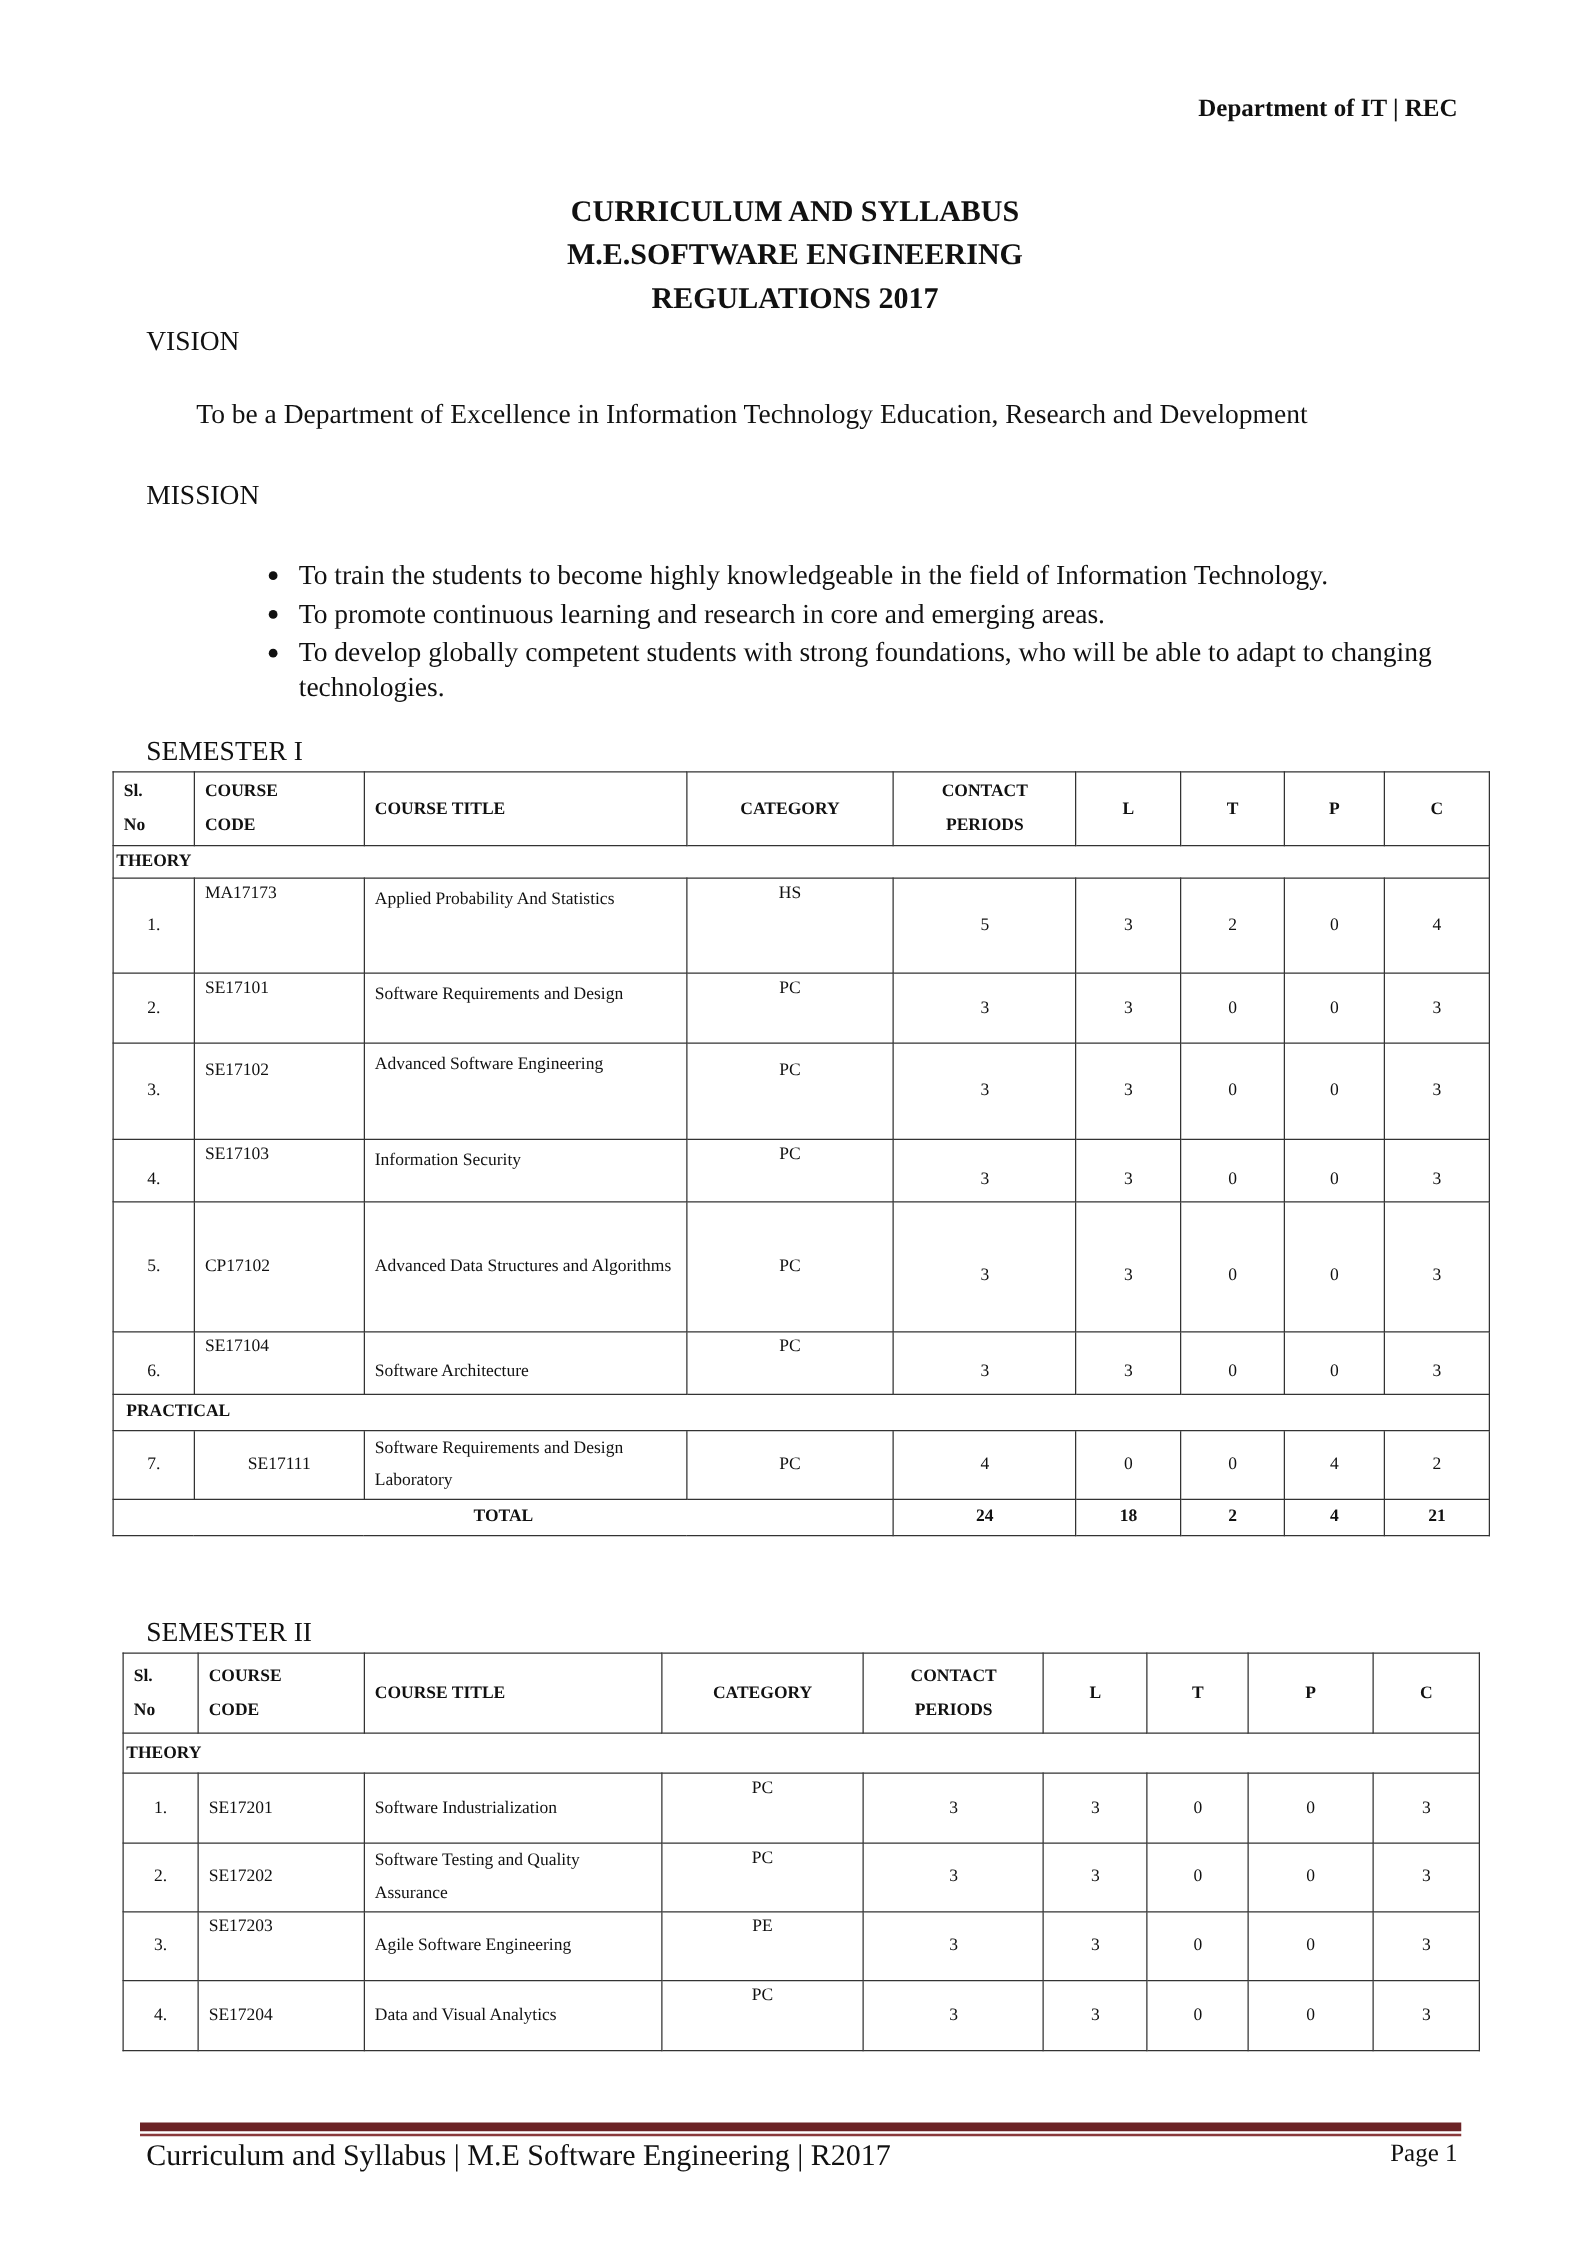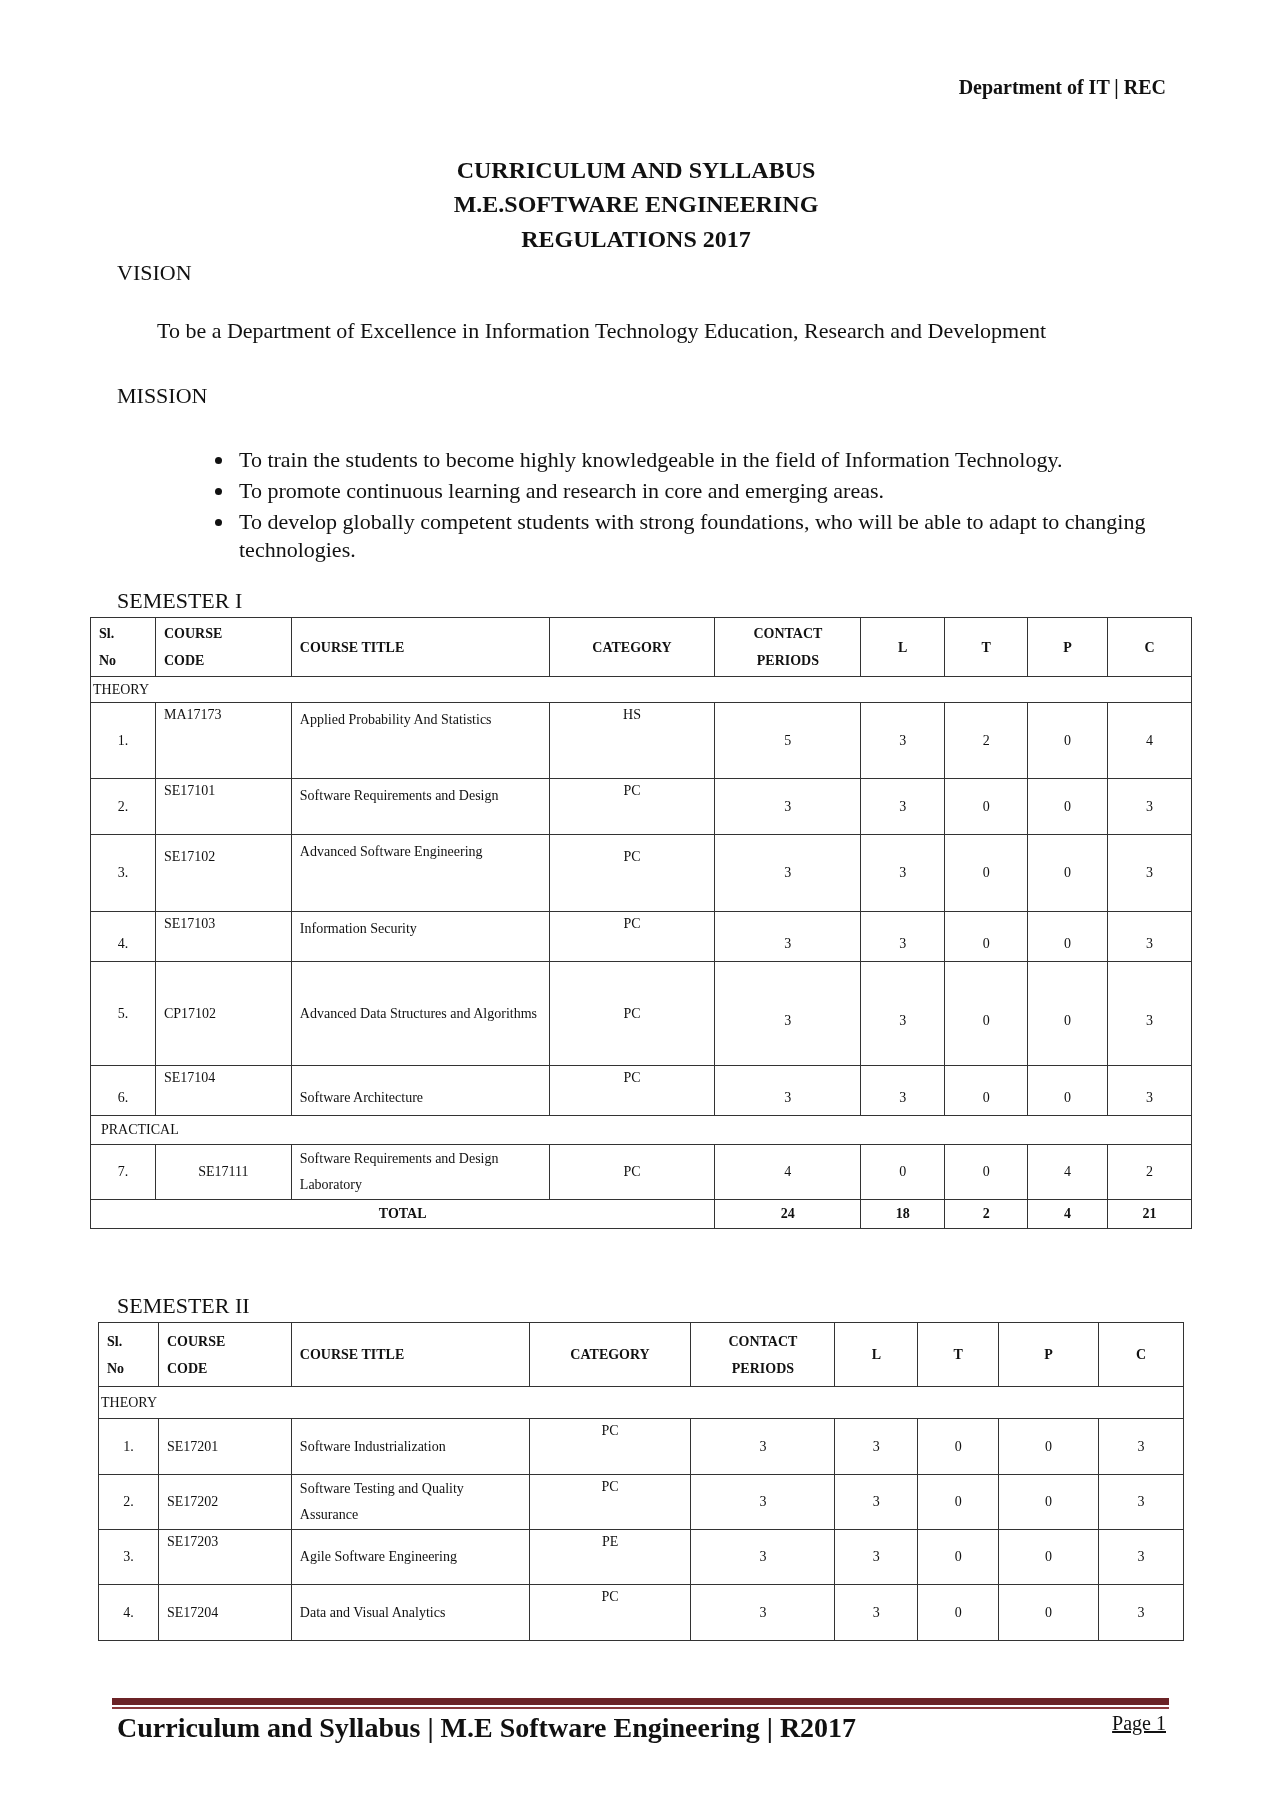--- a/index.html
+++ b/index.html
@@ -12,26 +12,26 @@
   .vision-text { left:157px; top:318px; font-size:22px; }
   ul.mission { position:absolute; left:182px; top:443px; margin:0; padding:0 0 0 50px;
                width:970px; font-size:22px; line-height:28px; }
   ul.mission li { margin:3px; padding-left:4px; }
   table.course { position:absolute; border-collapse:collapse; font-size:14px; }
   table.course td { border:1px solid #333; padding:0 8px; vertical-align:middle; }
   table.course td.h { font-weight:bold; line-height:27px; }
   table.course td.c { text-align:center; }
   table.course td.top { vertical-align:top; padding-top:4px; }
   table.course td.title-cell { line-height:26px; }
-  table.course td.group { font-weight:normal; padding-left:2px; }
+  table.course td.group { font-weight:bold; padding-left:2px; }
   table.course td.tot { font-weight:bold; text-align:center; }
   .footer-line1 { left:112px; top:1698px; width:1057px; height:7px; background:#6b2326; }
   .footer-line2 { left:112px; top:1707px; width:1057px; height:2px; background:#8a3a3c; }
-  .footer-left { left:117px; top:1712px; font-size:28px;font-weight:bold; }
-  .footer-right { right:106px; top:1712px; font-size:20px;text-decoration:underline; }
+  .footer-left { left:117px; top:1712px; font-size:24px; }
+  .footer-right { right:106px; top:1712px; font-size:20px; }
 </style>
 </head>
 <body>
 
 <div class="abs hdr-right">Department of  IT | REC</div>
 
 <div class="abs title" style="top:157px">CURRICULUM AND SYLLABUS</div>
 <div class="abs title" style="top:191px">M.E.SOFTWARE ENGINEERING</div>
 <div class="abs title" style="top:226px">REGULATIONS 2017</div>
 

